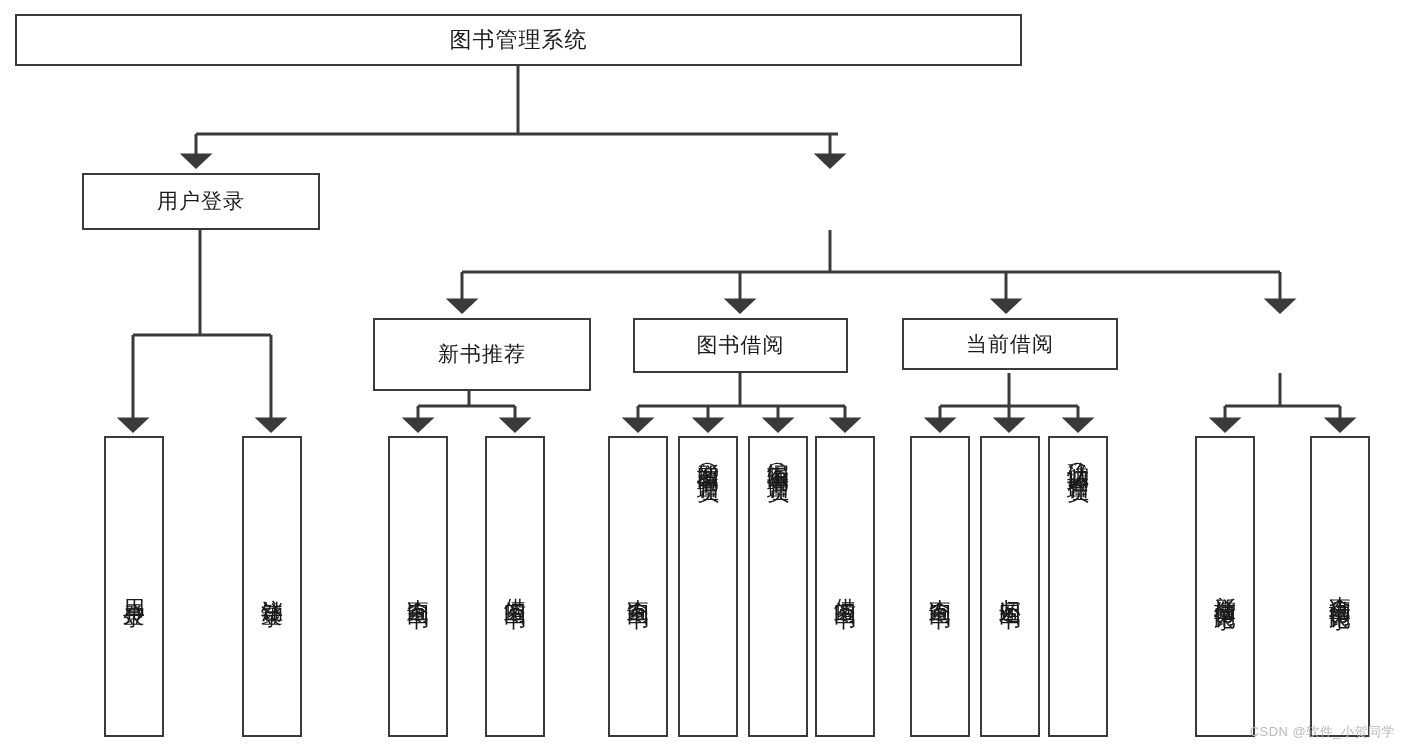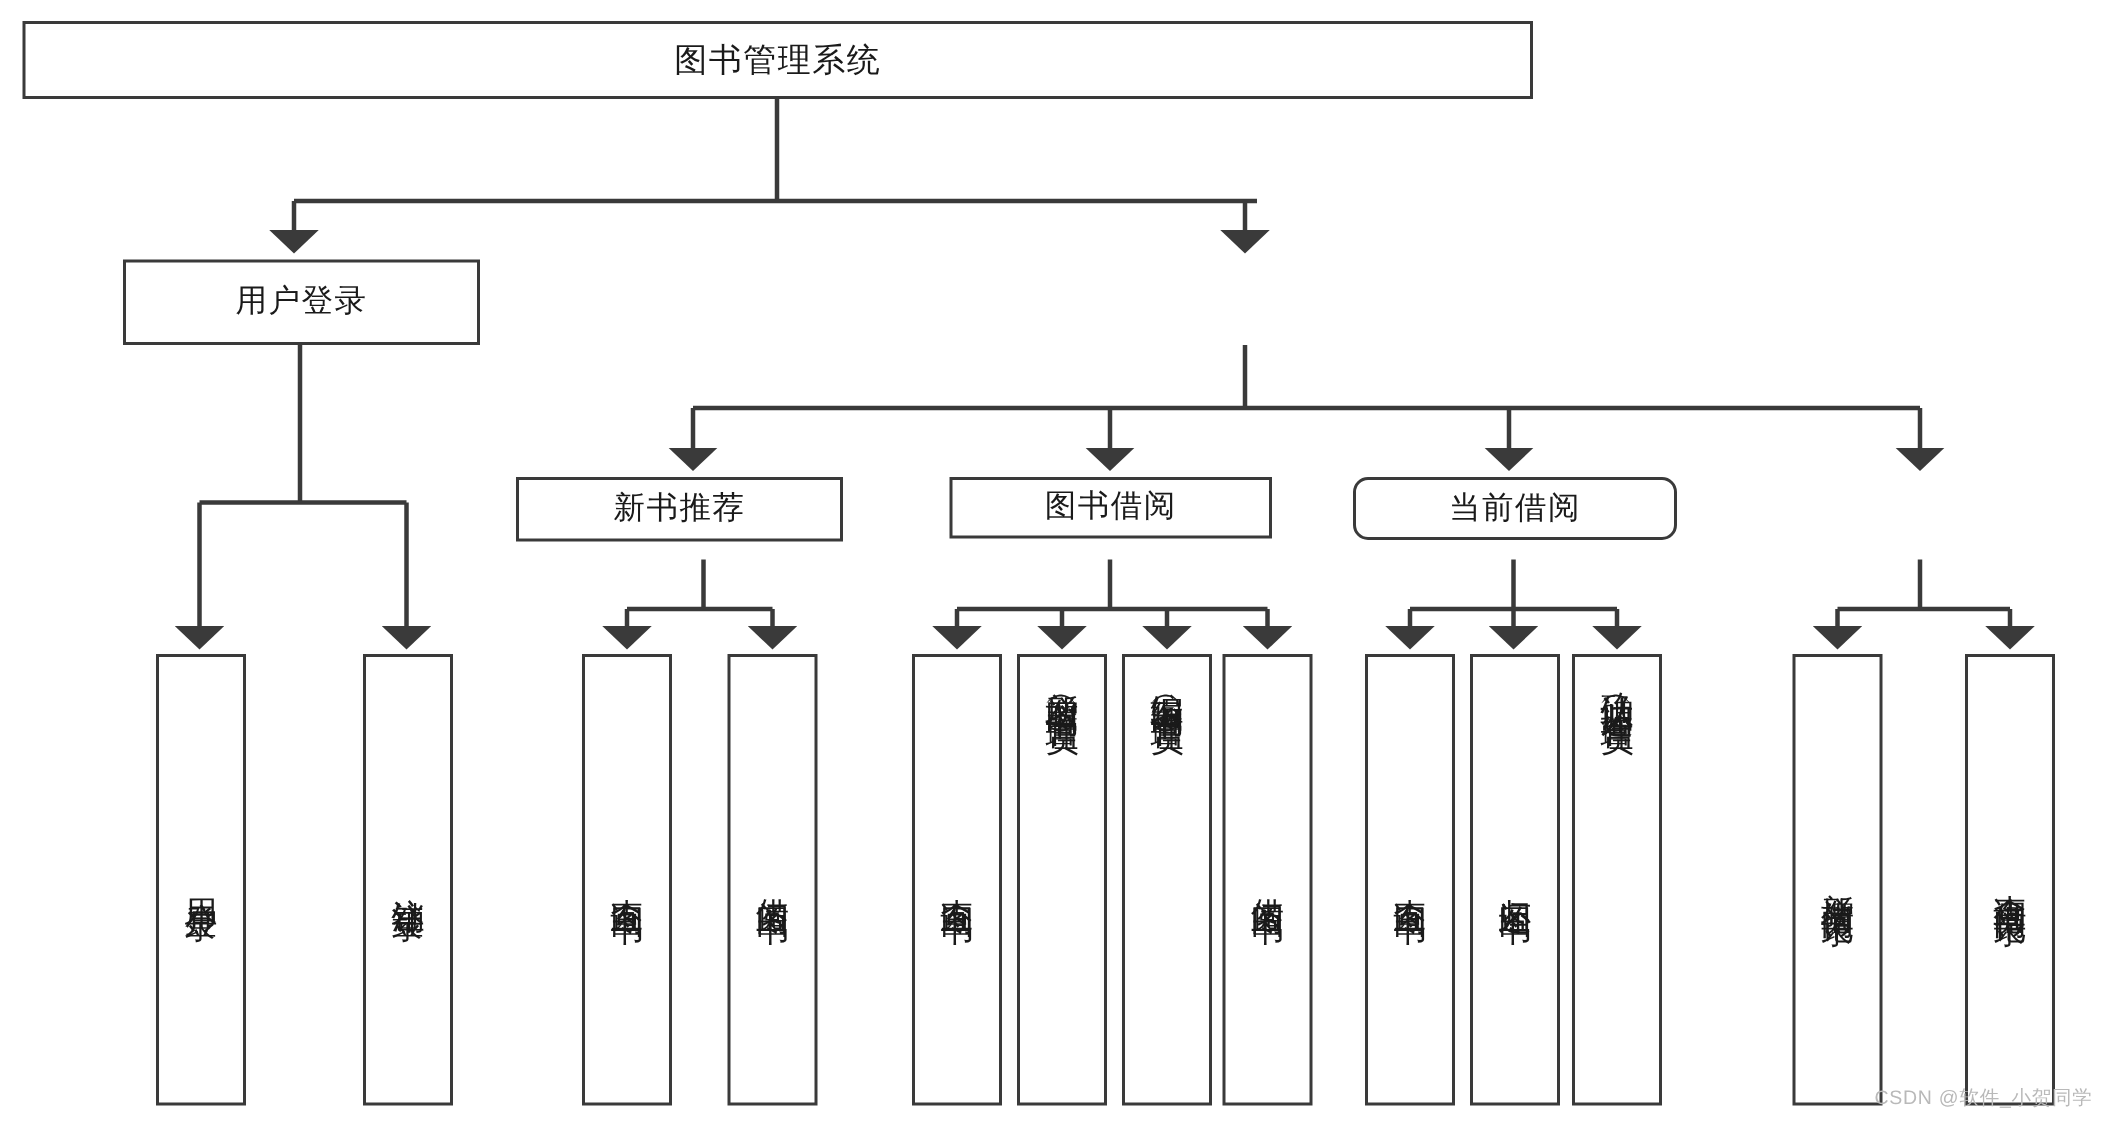--- a/index.html
+++ b/index.html
@@ -109,27 +109,27 @@
   </svg>
 
   <div class="node root horiz" style="left:15px;top:14px;width:1007px;height:52px;">
     <span class="lbl">图书管理系统</span>
   </div>
 
   <div class="node horiz" style="left:82px;top:173px;width:238px;height:57px;">
     <span class="lbl">用户登录</span>
   </div>
 
-  <div class="node horiz" style="left:344px;top:318px;width:218px;height:43px;">
+  <div class="node horiz" style="left:373px;top:318px;width:218px;height:73px;">
     <span class="lbl">新书推荐</span>
   </div>
-  <div class="node horiz" style="left:633px;top:318px;width:215px;height:41px;">
+  <div class="node horiz" style="left:633px;top:318px;width:215px;height:55px;">
     <span class="lbl">图书借阅</span>
   </div>
-  <div class="node horiz" style="left:902px;top:318px;width:216px;height:42px;border-radius:10px;">
+  <div class="node horiz" style="left:902px;top:318px;width:216px;height:52px;">
     <span class="lbl">当前借阅</span>
   </div>
 
   <div class="node leaf center-txt" style="left:104px;top:436px;width:60px;height:301px;">
     <span class="lbl">用户登录</span>
   </div>
   <div class="node leaf center-txt" style="left:242px;top:436px;width:60px;height:301px;">
     <span class="lbl">注销登录</span>
   </div>
 

